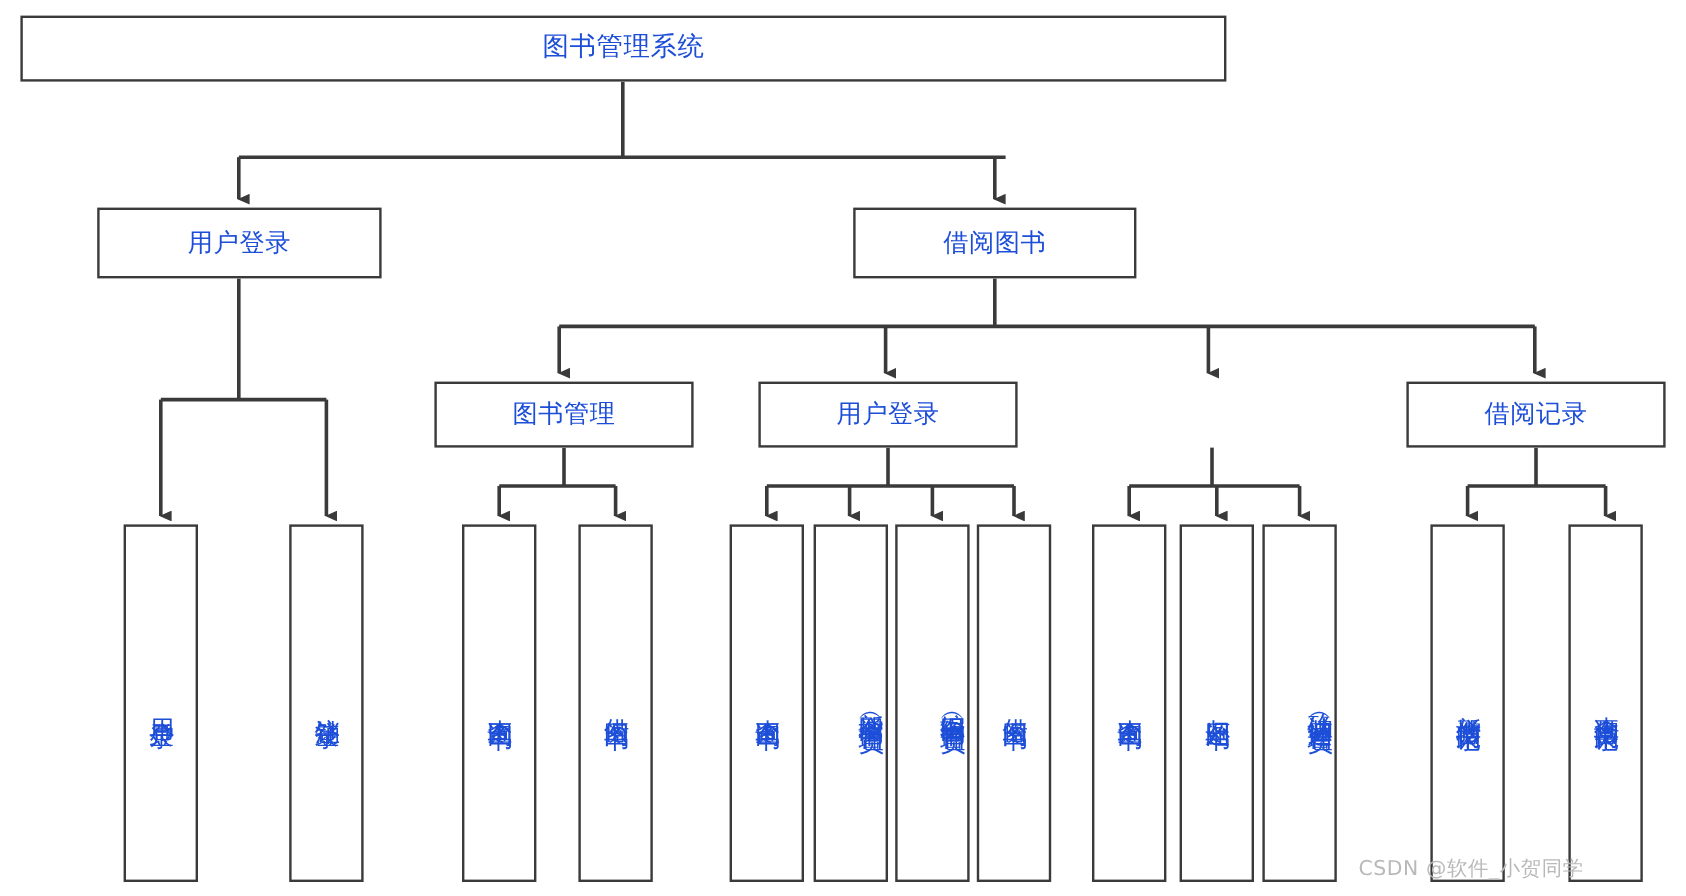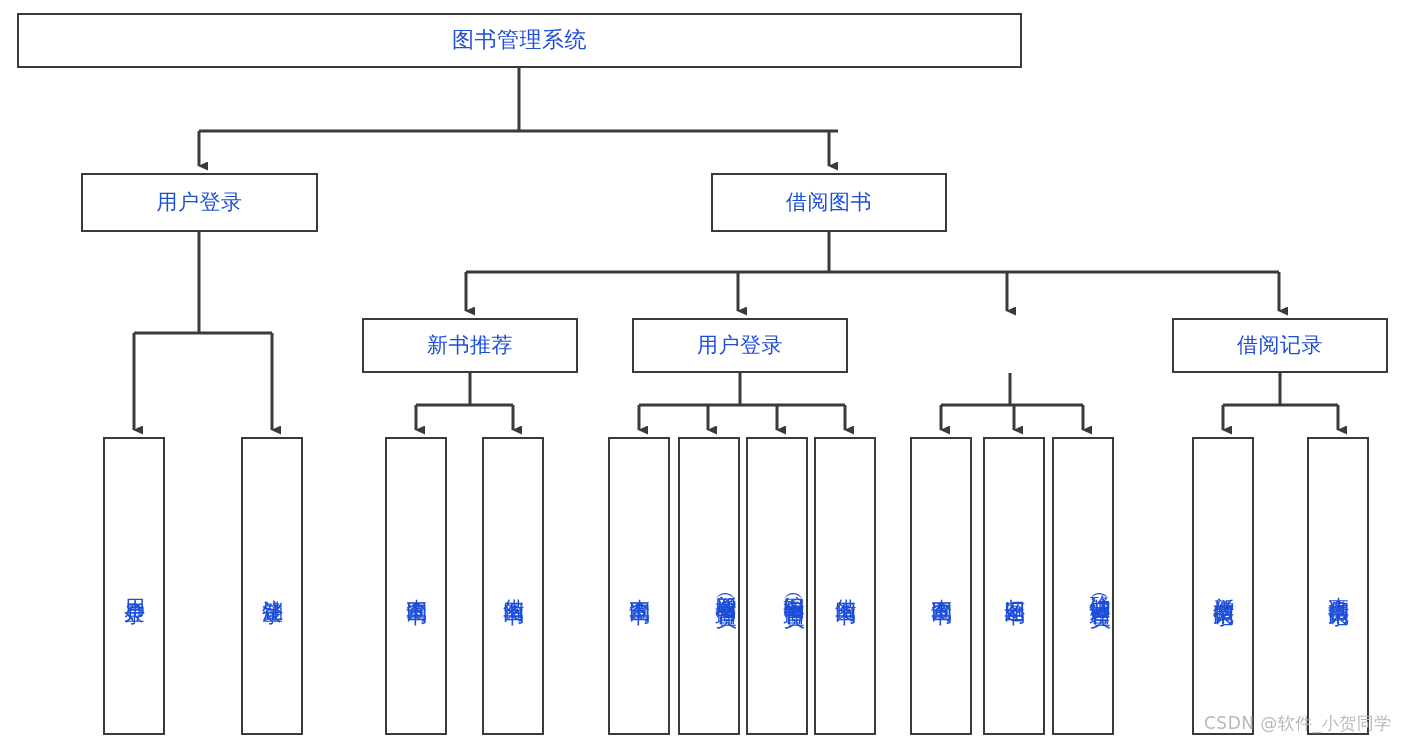--- a/index.html
+++ b/index.html
@@ -51,21 +51,21 @@
   }
   .node-v.align-top {
     align-items: flex-start;
     padding-top: 6px;
   }
   .node-root {
     font-size: 22px;
   }
   #watermark {
     position: absolute;
-    left: 1204px;
+    left: 1132px;
     top: 712px;
     font-size: 17px;
     color: #b9b9b9;
     white-space: nowrap;
     letter-spacing: 0.5px;
     pointer-events: none;
   }
 </style>
 </head>
 <body>
@@ -120,21 +120,21 @@
       <path d="M1223,405 L1223,430" marker-end="url(#arrowhead)"></path>
       <path d="M1338,405 L1338,430" marker-end="url(#arrowhead)"></path>
     </g>
   </svg>
 
   <div class="node node-h node-root" style="left: 17px; top: 13px; width: 1005px; height: 55px;">图书管理系统</div>
 
   <div class="node node-h" style="left: 81px; top: 173px; width: 237px; height: 59px;">用户登录</div>
   <div class="node node-h" style="left: 711px; top: 173px; width: 236px; height: 59px;">借阅图书</div>
 
-  <div class="node node-h" style="left: 362px; top: 318px; width: 216px; height: 55px;">新书推荐</div>
+  <div class="node node-h" style="left: 362px; top: 318px; width: 216px; height: 55px;">图书管理</div>
   <div class="node node-h" style="left: 632px; top: 318px; width: 216px; height: 55px;">用户登录</div>
   <div class="node node-h" style="left: 1172px; top: 318px; width: 216px; height: 55px;">借阅记录</div>
 
   <div class="node node-v" style="left: 103px; top: 437px; width: 62px; height: 298px;">用户登录</div>
   <div class="node node-v" style="left: 241px; top: 437px; width: 62px; height: 298px;">注销登录</div>
 
   <div class="node node-v" style="left: 385px; top: 437px; width: 62px; height: 298px;">查询图书</div>
   <div class="node node-v" style="left: 482px; top: 437px; width: 62px; height: 298px;">借阅图书</div>
 
   <div class="node node-v" style="left: 608px; top: 437px; width: 62px; height: 298px;">查询图书</div>

